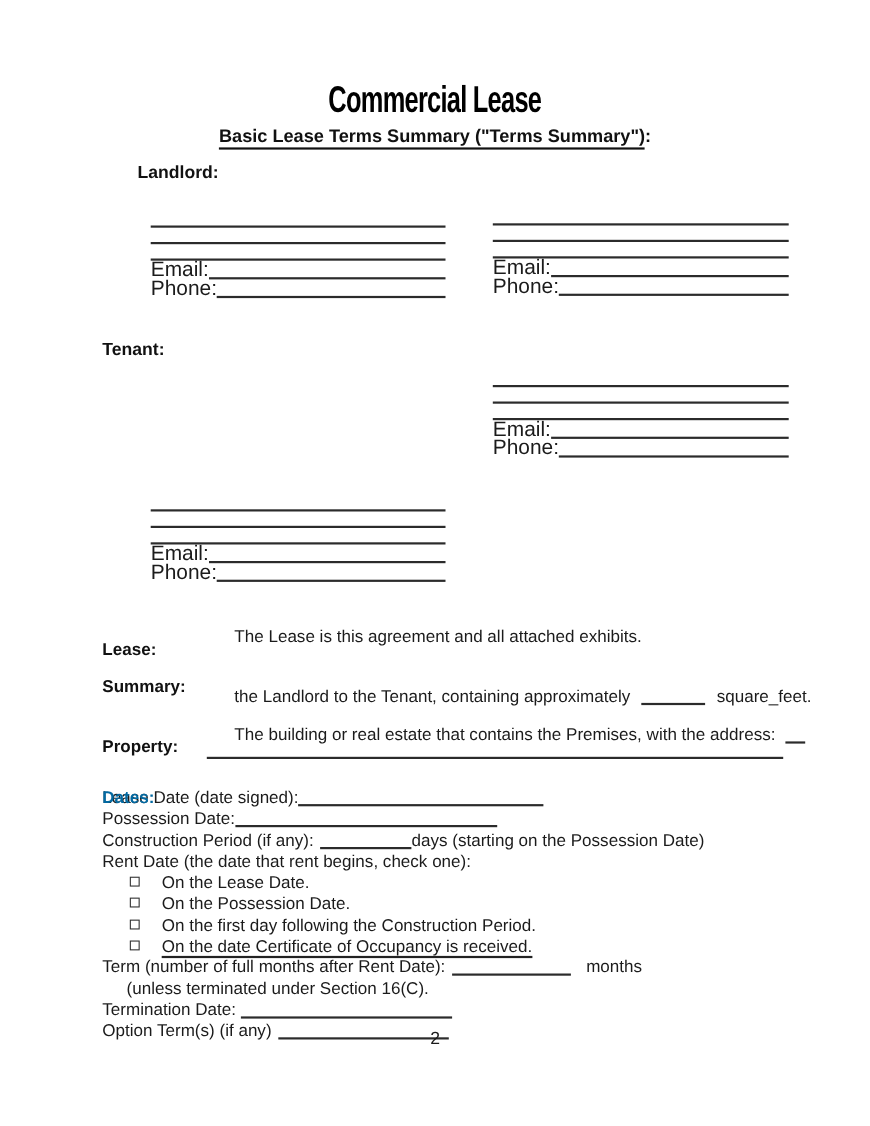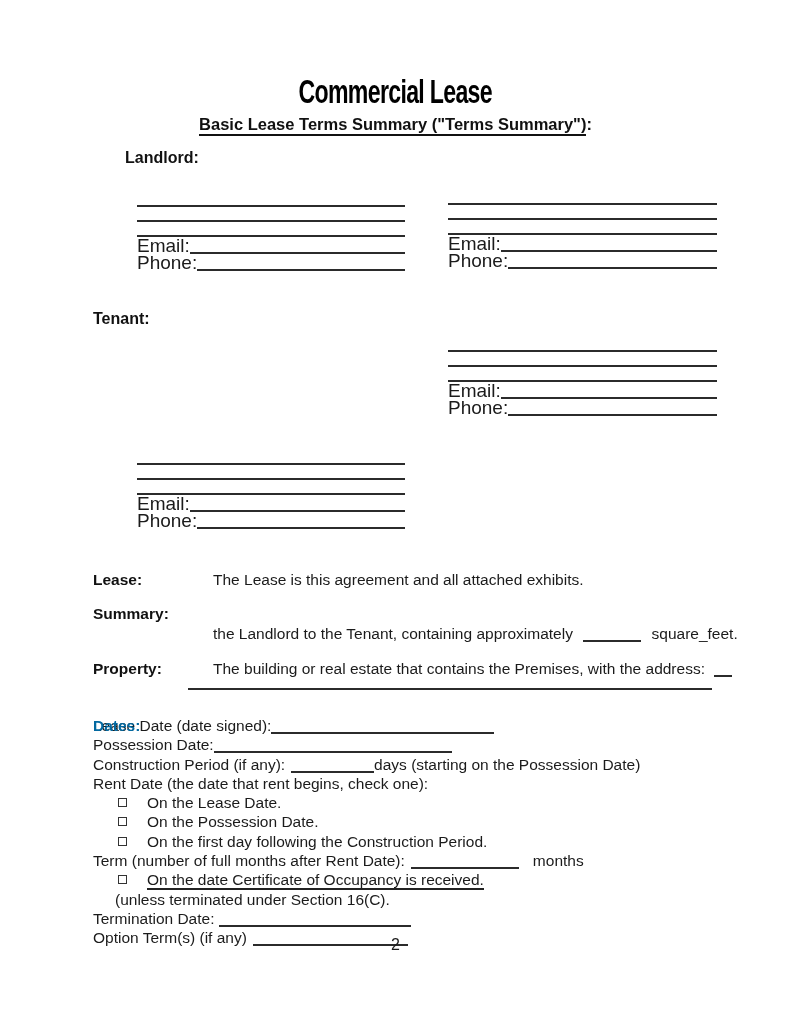--- a/index.html
+++ b/index.html
@@ -27,21 +27,21 @@
   
   .party-label{position:absolute;left:93px;font-size:16px;font-weight:bold;color:#111;}
   
   .sig-block{position:absolute;}
   .blank-line{height:13px;border-bottom:2px solid #2b2b2b;}
   .field-row{display:flex;align-items:flex-end;height:17px;font-size:19px;}
   .field-label{flex:0 0 auto;line-height:17px;}
   .fill-line{flex:1 1 auto;border-bottom:2px solid #2b2b2b;height:100%;}
   
   .def{position:absolute;left:93px;width:660px;line-height:20px;}
-  .def-label{position:absolute;left:0;top:0;font-weight:bold;color:#111;}
+  .def-label{position:absolute;left:0;top:11px;font-weight:bold;color:#111;}
   .def-text{margin-left:120px;white-space:nowrap;}
   .inline-blank{
     display:inline-block;
     border-bottom:2px solid #2b2b2b;
     height:13px;
     vertical-align:-3px;
   }
   .address-line{margin-left:95px;margin-top:3px;height:6px;width:524px;border-bottom:2px solid #2b2b2b;}
   
   .dates{position:absolute;top:716px;left:93px;width:680px;line-height:19.3px;}
@@ -187,25 +187,25 @@
       </div>
       <div class="d-row cb-row">
         <span class="cb"></span><span>On the Lease Date.</span>
       </div>
       <div class="d-row cb-row">
         <span class="cb"></span><span>On the Possession Date.</span>
       </div>
       <div class="d-row cb-row">
         <span class="cb"></span><span>On the first day following the Construction Period.</span>
       </div>
+      <div class="d-row cb-row">
+        <span class="cb"></span><span class="cb-underline">On the date Certificate of Occupancy is received.</span>
+      </div>
       <div class="d-row">
         <span>Term (number of full months after Rent Date):</span><span class="inline-blank w108 ml6 mr14"></span><span>months</span>
-      </div>
-      <div class="d-row cb-row">
-        <span class="cb"></span><span class="cb-underline">On the date Certificate of Occupancy is received.</span>
       </div>
       <div class="d-row note-row">
         <span>(unless terminated under Section 16(C).</span>
       </div>
       <div class="d-row">
         <span>Termination Date:</span><span class="inline-blank w192 ml5"></span>
       </div>
       <div class="d-row">
         <span>Option Term(s) (if any)</span><span class="inline-blank w155 ml6"></span>
       </div>

